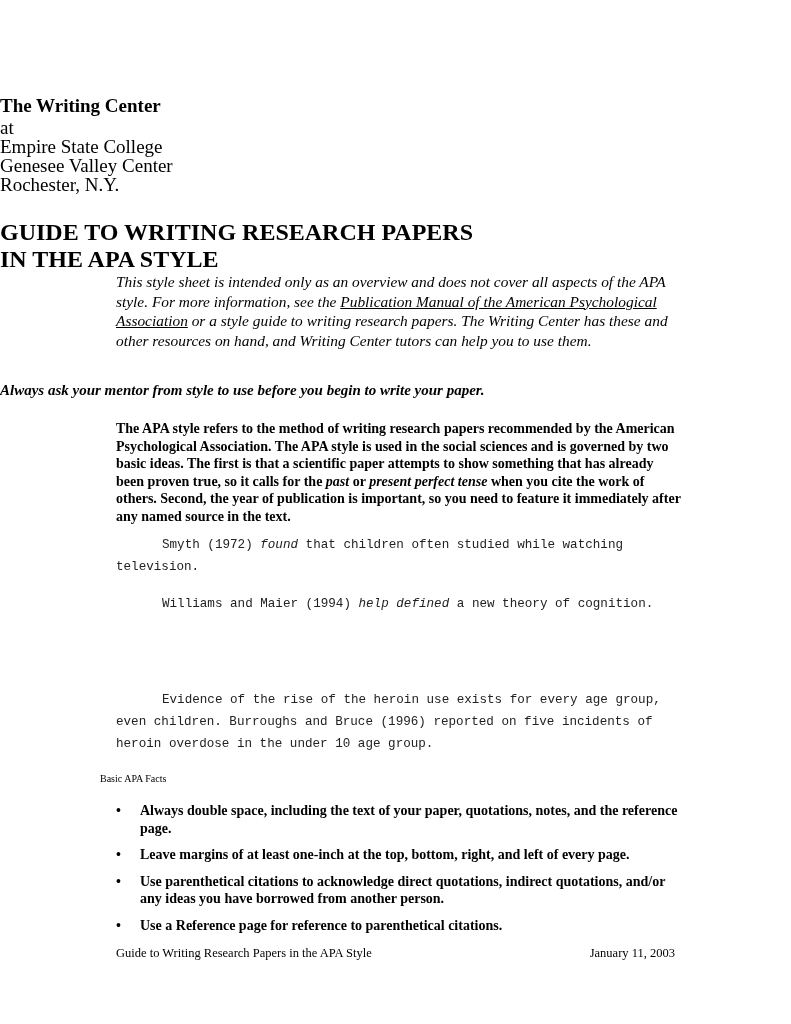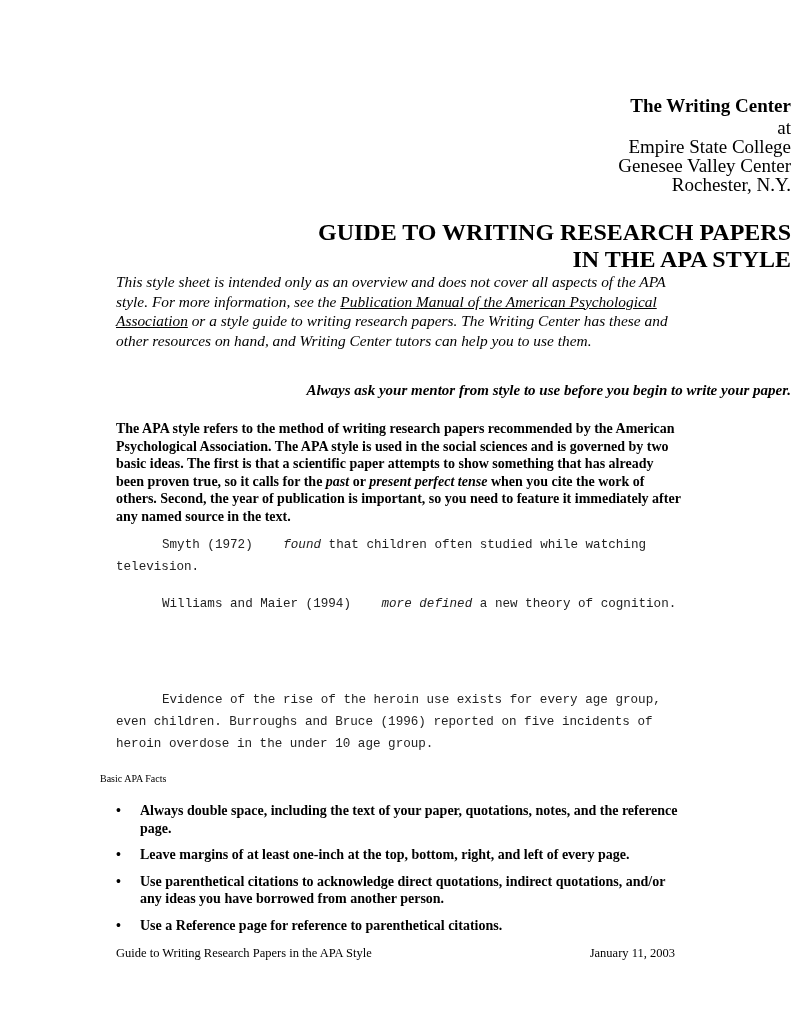--- a/index.html
+++ b/index.html
@@ -1,29 +1,29 @@
 <!DOCTYPE html>
 <html><head>
 <meta charset="utf-8">
 <style>
   html, body { margin: 0; padding: 0; background: #ffffff; }
   body { width: 791px; height: 1024px; position: relative; overflow: hidden; color: #000; font-family: "Liberation Serif", serif; }
   .page { position: absolute; left: 0; top: 0; width: 791px; height: 1024px; }
   .abs { position: absolute; }
-  .center { text-align: right; left: 0; width: 791px; }
+  .center { text-align: left; left: 0; width: 791px; }
   .org-title { top: 94px; font-size: 19px; font-weight: bold; line-height: 24px; }
   .org-line { font-size: 19px; line-height: 18px; }
   .main-title { top: 219px; font-size: 24px; font-weight: bold; line-height: 27px; }
   .intro { left: 116px; width: 560px; top: 272px; font-size: 15.4px; font-style: italic; line-height: 19.5px; }
   .intro u { text-decoration: underline; }
   .mentor { top: 381px; font-size: 15px; font-weight: bold; font-style: italic; line-height: 18px; }
   .body-bold { left: 116px; width: 565px; font-size: 14px; font-weight: bold; line-height: 17.6px; }
   .body-bold i { font-style: italic; }
   .mono { left: 116px; width: 570px; font-family: "Liberation Mono", monospace; font-size: 12.6px; line-height: 22px; color: #222; }
-  .mono i { font-style: italic; margin-left: 23px; }
+  .mono i { font-style: italic; }
   .indent { display: inline-block; width: 46px; }
   .section-h { left: 100px; top: 773px; font-size: 10px; font-weight: normal; }
   .bullets { left: 116px; width: 565px; top: 802px; font-size: 14px; font-weight: bold; line-height: 17.5px; margin: 0; padding: 0; list-style: none; }
   .bullets li { position: relative; padding-left: 24px; margin-bottom: 9px; }
   .bullets .dot { position: absolute; left: 0; top: 0; }
   .footer { top: 946px; left: 116px; width: 559px; font-size: 12.5px; display: flex; justify-content: space-between; align-items: flex-end; }
 </style>
 </head>
 <body>
 
@@ -48,21 +48,21 @@
 
   <div class="abs body-bold" style="top:420px">
     <span>The APA style refers to the method of writing research papers recommended by the American Psychological Association.  The APA style is used in the social sciences and is governed by two basic ideas.  The first is that a scientific paper attempts to show something that has already been proven true, so it calls for the </span><i>past</i><span> or </span><i>present perfect tense</i><span> when you cite the work of others.  Second, the year of publication is important, so you need to feature it immediately after any named source in the text.</span>
   </div>
 
   <div class="abs mono" style="top:534px">
     <span class="indent"></span><span>Smyth (1972) </span><i>found</i><span> that children often studied while watching television.</span>
   </div>
 
   <div class="abs mono" style="top:593px">
-    <span class="indent"></span><span>Williams and Maier (1994) </span><i>more defined</i><span> a new theory of cognition.</span>
+    <span class="indent"></span><span>Williams and Maier (1994) </span><i>help defined</i><span> a new theory of cognition.</span>
   </div>
 
 
   <div class="abs mono" style="top:689px">
     <span class="indent"></span><span>Evidence of the rise of the heroin use exists for every age group, even children.  Burroughs and Bruce (1996) reported on five incidents of heroin overdose in the under 10 age group.</span>
   </div>
 
   <div class="abs section-h">Basic APA Facts</div>
 
   <ul class="abs bullets">

